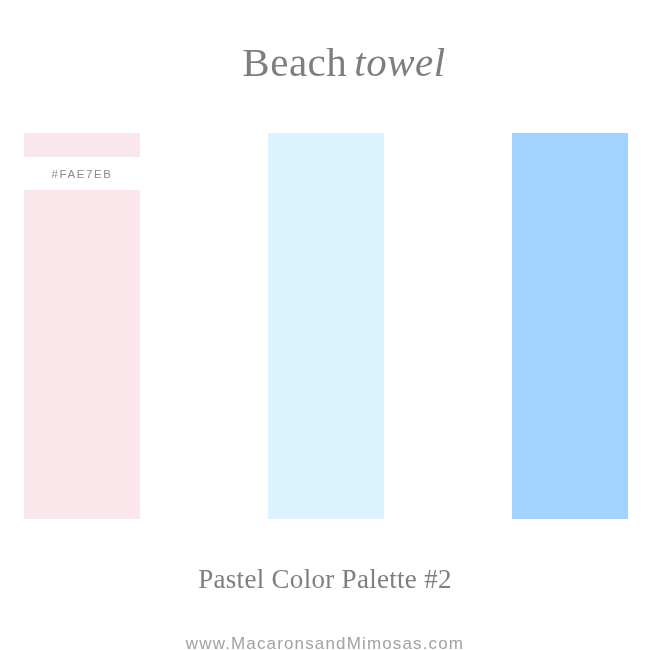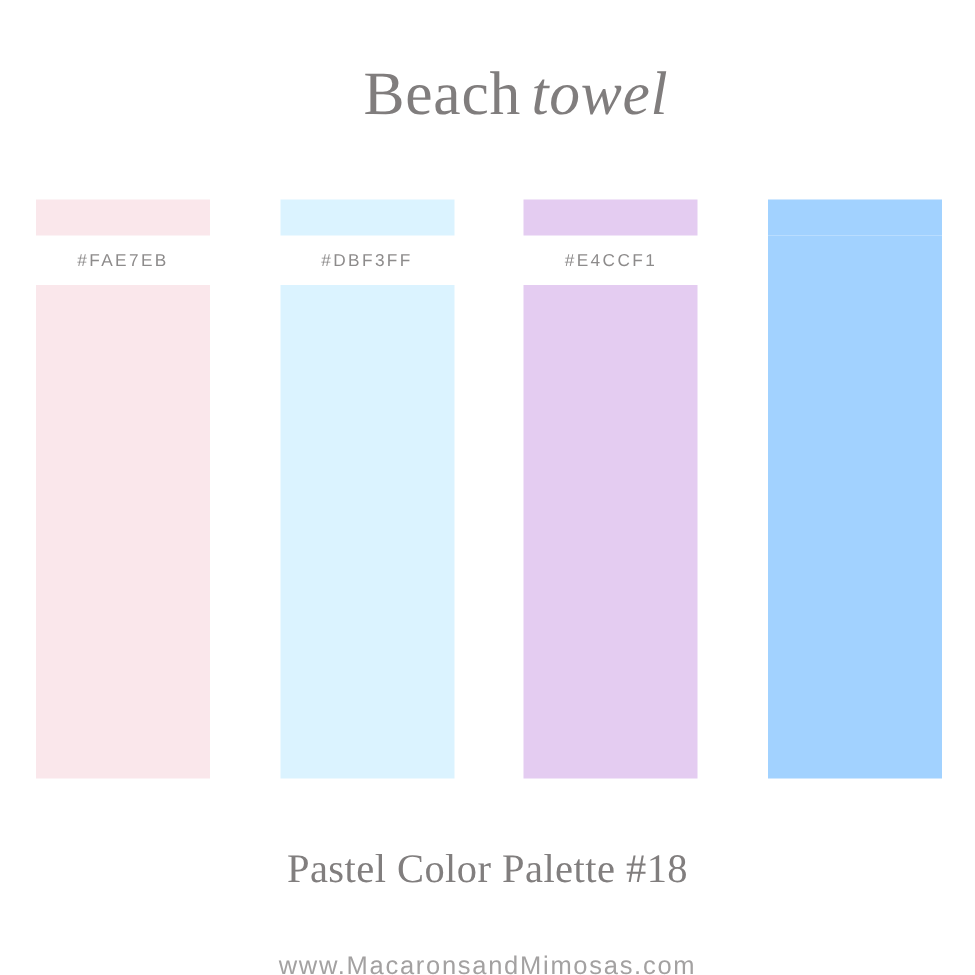--- a/index.html
+++ b/index.html
@@ -126,35 +126,29 @@
   <div class="palette">
 
     <div class="swatch-col">
       <div class="chip-top" style="background-color: rgb(250, 231, 235);"></div>
       <div class="chip-label" style="color: rgb(141, 139, 139);">#FAE7EB</div>
       <div class="chip-body" style="background-color: rgb(250, 231, 235);"></div>
     </div>
 
     <div class="swatch-col">
       <div class="chip-top" style="background-color: rgb(219, 243, 255);"></div>
-      <div class="chip-label" style="color: rgb(141, 139, 139);">#DBF3FF</div>
       <div class="chip-body" style="background-color: rgb(219, 243, 255);"></div>
     </div>
 
 
-    <div class="swatch-col">
-      <div class="chip-top" style="background-color: rgb(228, 204, 241);"></div>
-      <div class="chip-label" style="color: rgb(141, 139, 139);">#E4CCF1</div>
-      <div class="chip-body" style="background-color: rgb(228, 204, 241);"></div>
-    </div>
 
     <div class="swatch-col">
       <div class="chip-top" style="background-color: rgb(162, 210, 255);"></div>
       <div class="chip-body" style="background-color: rgb(162, 210, 255);"></div>
     </div>
 
   </div>
 
-  <div class="subtitle" style="color: rgb(129, 126, 126);">Pastel Color Palette #18</div>
+  <div class="subtitle" style="color: rgb(129, 126, 126);">Pastel Color Palette #2</div>
 
   <div class="site-url" style="color: rgb(163, 161, 161);">www.MacaronsandMimosas.com</div>
 
 </div>
 
 </body></html>

